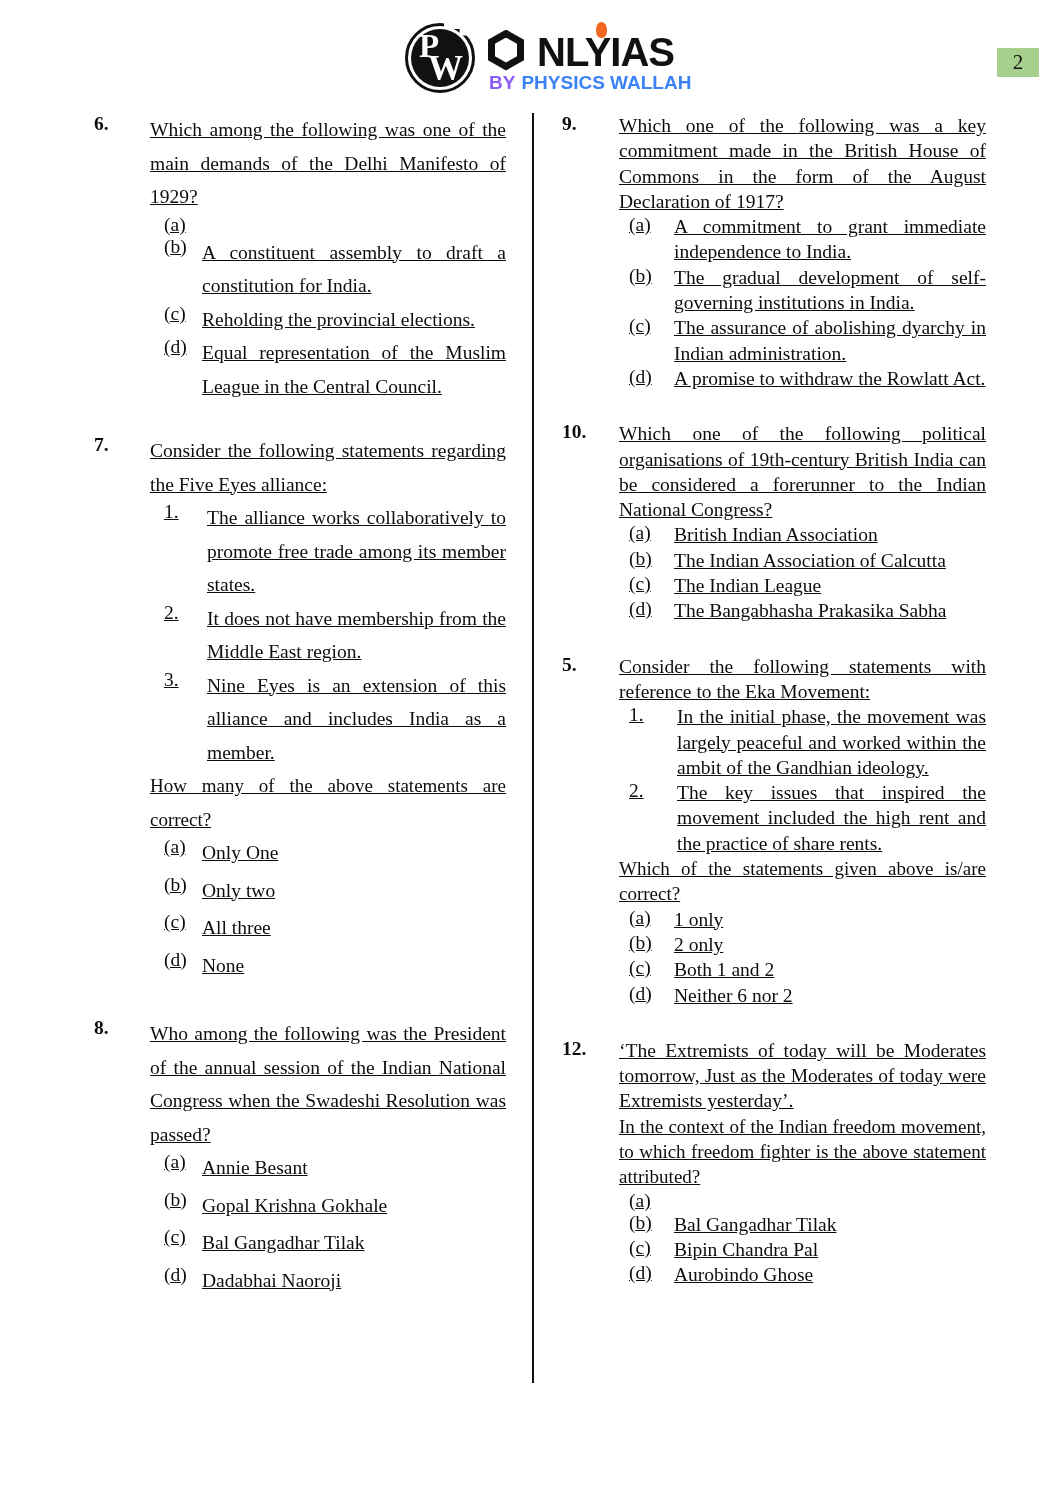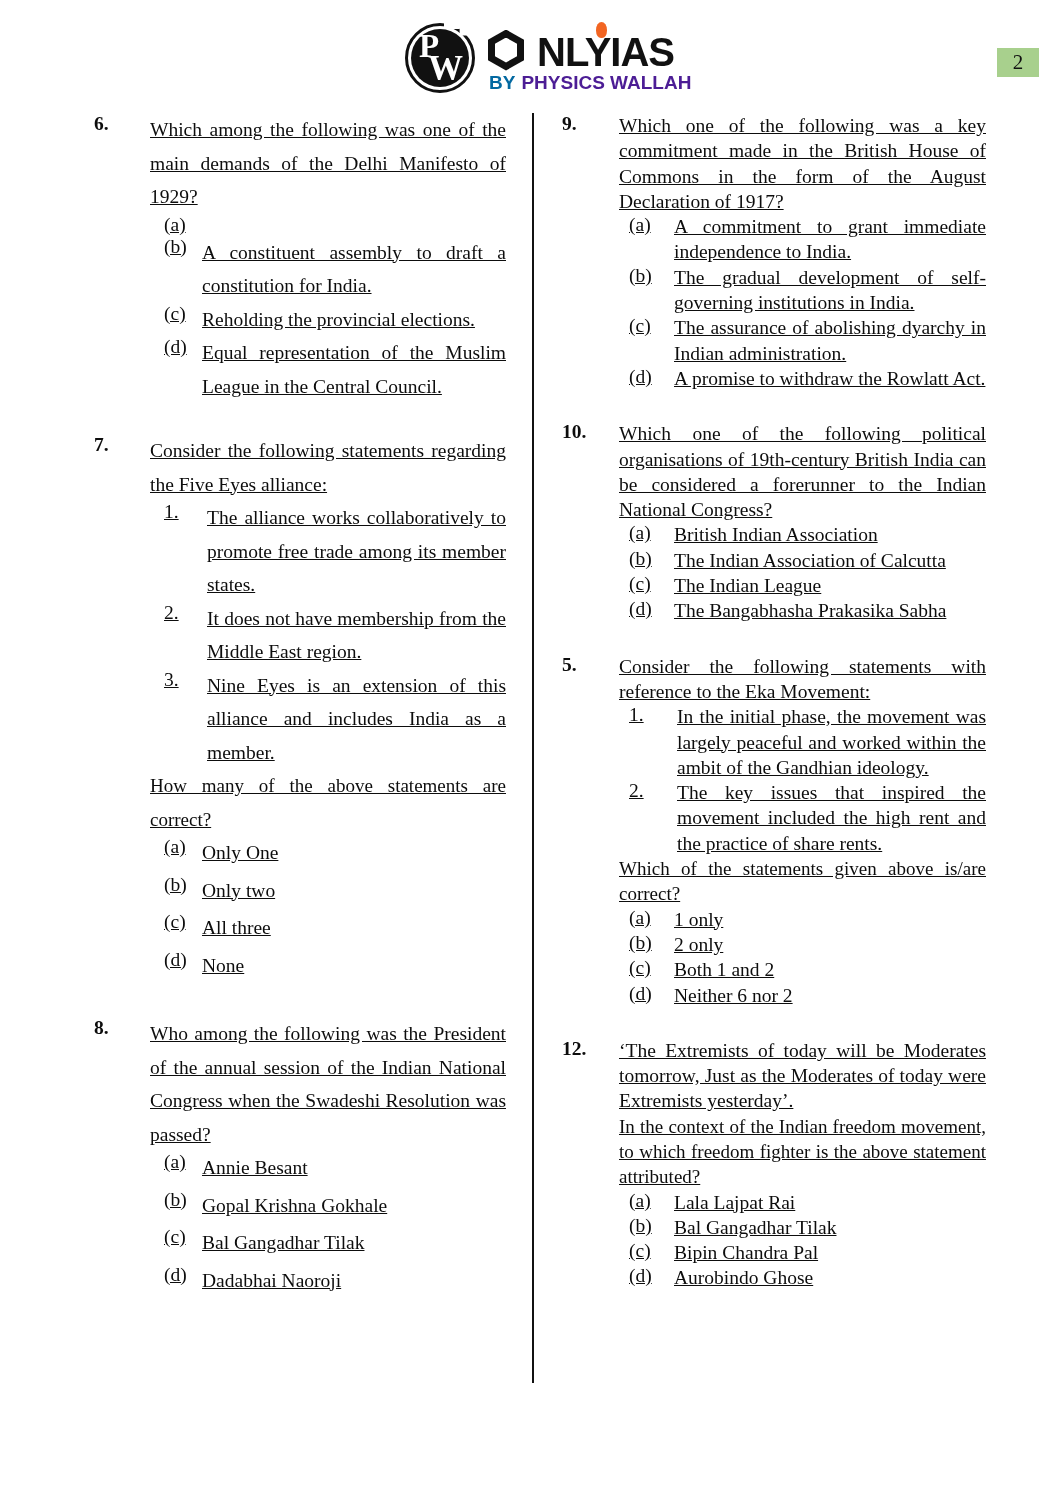--- a/index.html
+++ b/index.html
@@ -133,22 +133,22 @@
     display: flex;
     align-items: center;
     gap: 6px;
     margin-top: 1px;
     margin-left: 1px;
     font-family: "Liberation Sans", "DejaVu Sans", sans-serif;
     font-weight: 700;
     font-size: 19px;
     letter-spacing: 0px;
   }
-  .wm-by { color: #0369a1; }
-  .wm-pw { color: #4c1d95; }
+  .wm-by { color: #8b5cf6; }
+  .wm-pw { color: #3b82f6; }
 
   
   .page-num {
     position: absolute;
     left: 997px;
     top: 48px;
     width: 42px;
     height: 29px;
     background: #a8d08d;
     font-size: 21px;
@@ -470,21 +470,20 @@
     <div class="gap-q-right"></div>
 
     <div class="q">
       <div class="q-num">12.</div>
       <div class="q-body">
         <div class="q-text">‘The Extremists of today will be Moderates tomorrow, Just as the Moderates of today were Extremists yesterday’.</div>
         <div class="tail">In the context of the Indian freedom movement, to which freedom fighter is the above statement attributed?</div>
         <div class="opts">
           <div class="opt">
             <span class="opt-tag">(a)</span>
-            <span class="opt-txt nojust">Lala Lajpat Rai</span>
           </div>
           <div class="opt">
             <span class="opt-tag">(b)</span>
             <span class="opt-txt nojust">Bal Gangadhar Tilak</span>
           </div>
           <div class="opt">
             <span class="opt-tag">(c)</span>
             <span class="opt-txt nojust">Bipin Chandra Pal</span>
           </div>
           <div class="opt">

